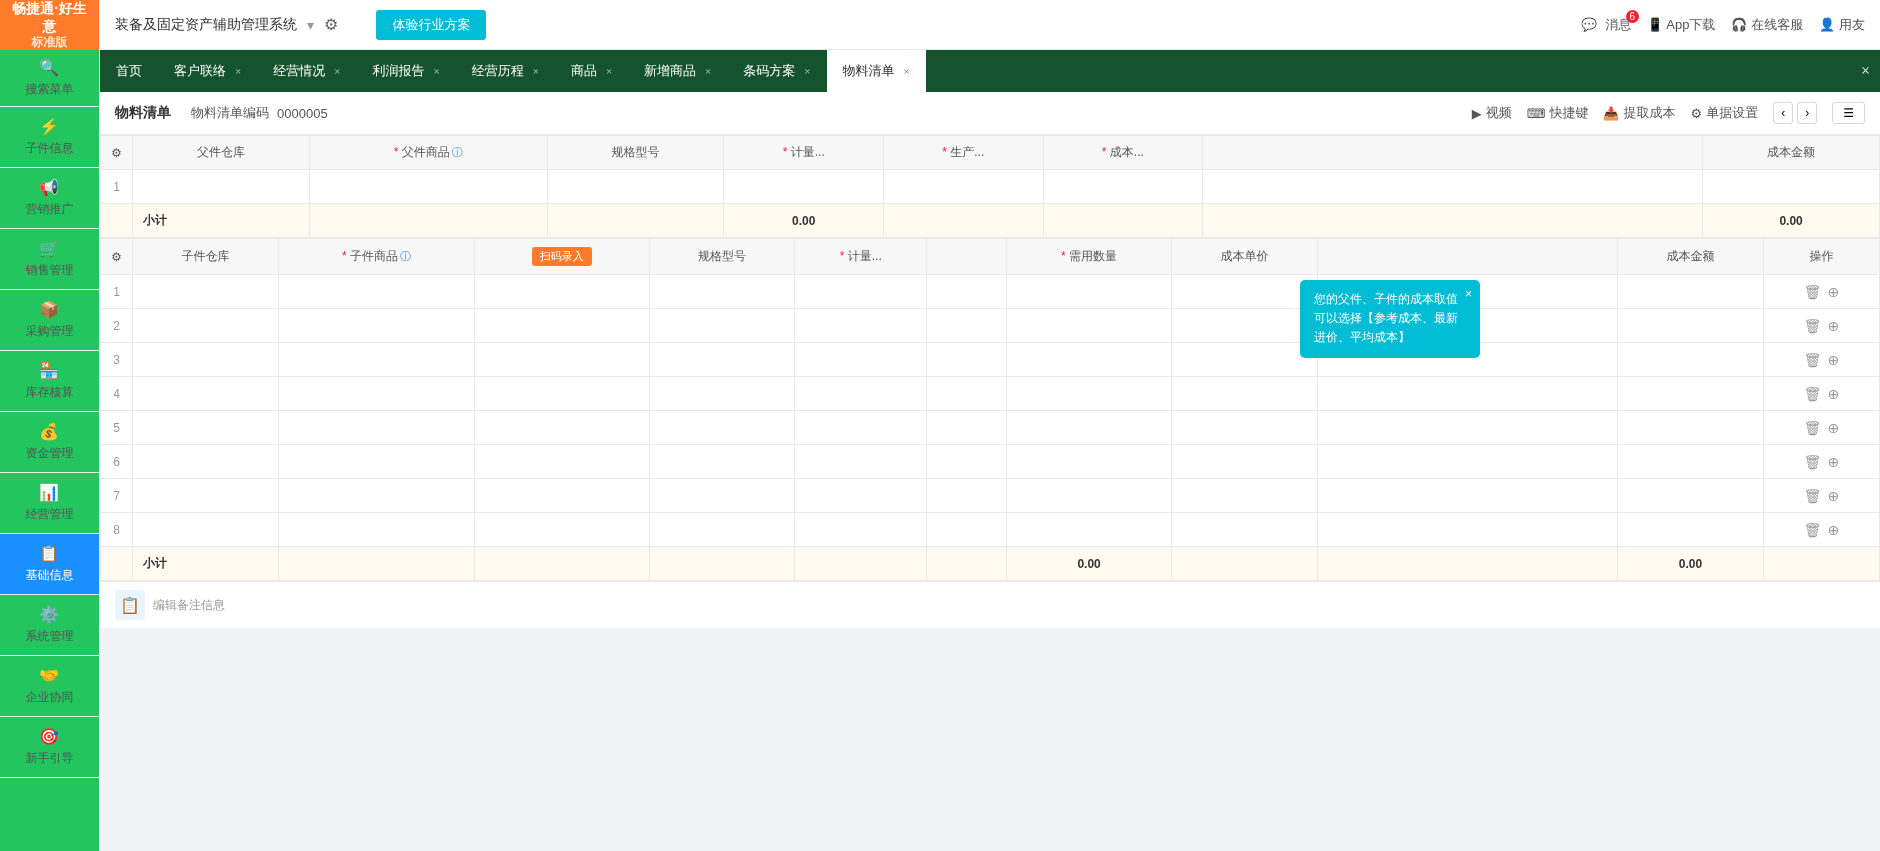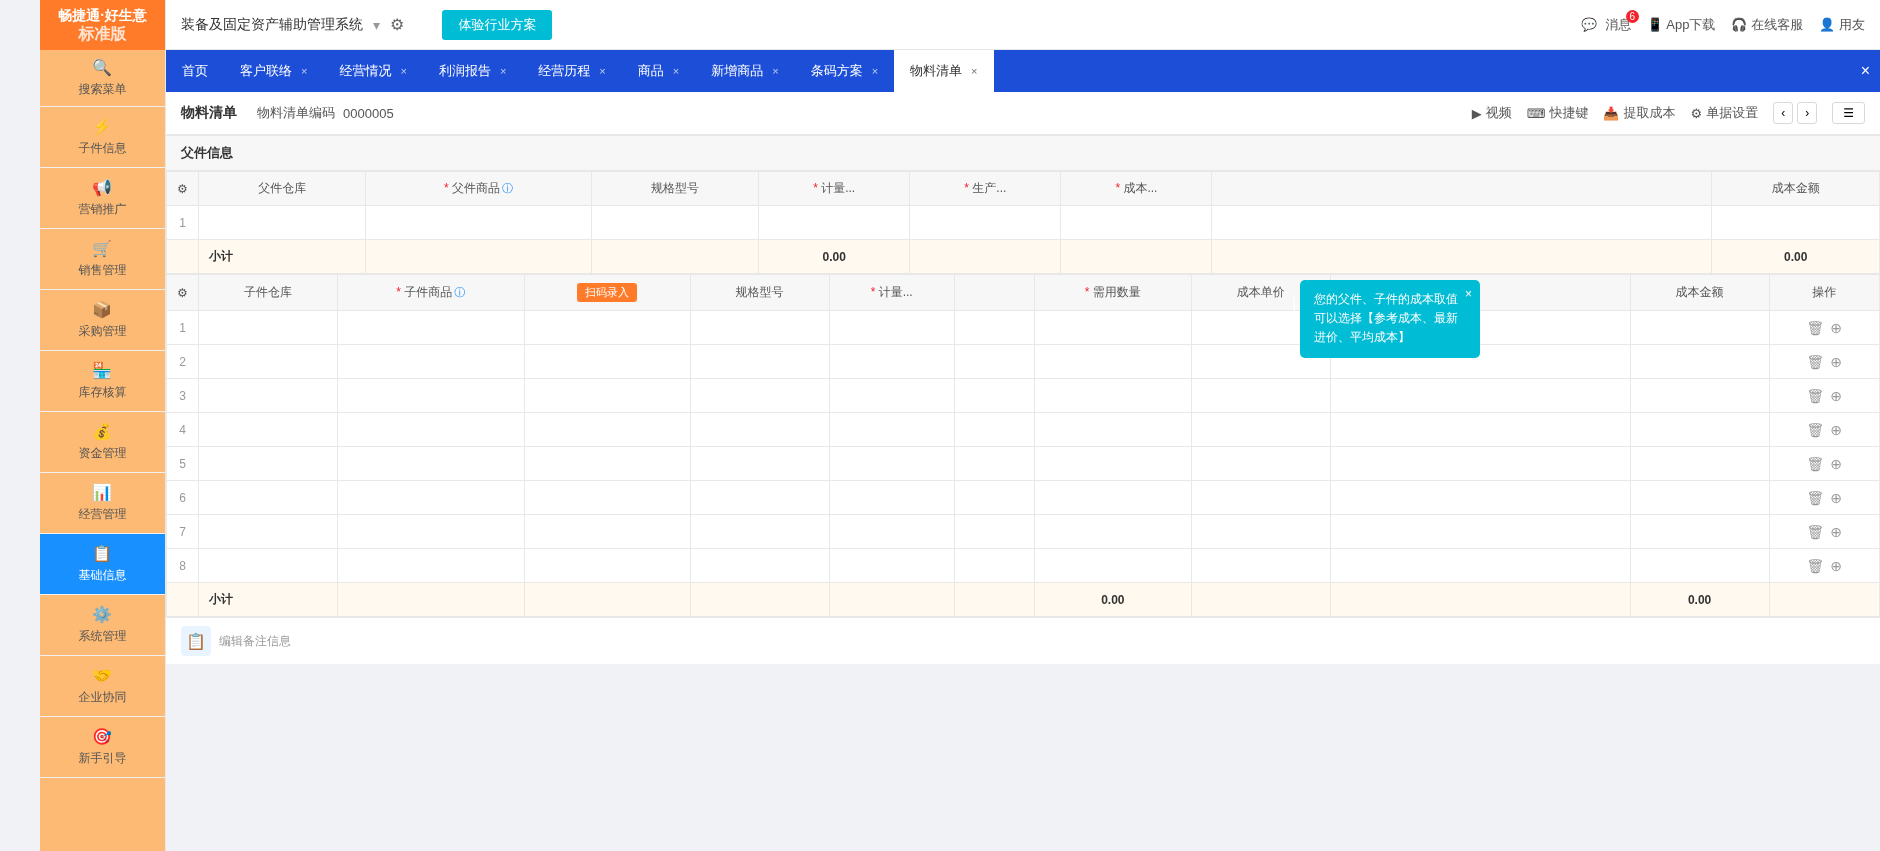--- a/index.html
+++ b/index.html
@@ -2,42 +2,42 @@
 <html><head>
   <meta charset="utf-8">
   <style>
     * { margin: 0; padding: 0; box-sizing: border-box; }
     body { font-family: 'Microsoft YaHei', sans-serif; font-size: 13px; background: #f0f2f5; color: #333; }
 
     
     .app-container { display: flex; height: 851px; width: 1880px; overflow: hidden; }
 
     
-    .sidebar { width: 126px; background: #fdba74; flex-shrink: 0; display: flex; flex-direction: column; border-right: 1px solid #e8e8e8; margin-left: 40px; }
+    .sidebar { width: 100px; background: #22c55e; flex-shrink: 0; display: flex; flex-direction: column; border-right: 1px solid #e8e8e8; }
     .sidebar-logo { background: #ff7b29; color: #fff; padding: 10px 8px; text-align: center; font-size: 14px; font-weight: bold; height: 50px; display: flex; align-items: center; justify-content: center; line-height: 1.3; }
-    .sidebar-logo .brand-sub { font-size: 16px; color: rgba(255,255,255,0.8); text-align: center; }
+    .sidebar-logo .brand-sub { font-size: 12px; color: rgba(255,255,255,0.8); text-align: center; }
     .sidebar-item { display: flex; flex-direction: column; align-items: center; padding: 10px 5px; cursor: pointer; color: #555; font-size: 12px; gap: 4px; border-bottom: 1px solid #f0f0f0; }
     .sidebar-item.highlight { background: #1890ff; color: #fff; }
     .sidebar-icon { font-size: 16px; }
     .sidebar-item.search-item { padding: 8px 5px; }
 
     
     .main-area { flex: 1; display: flex; flex-direction: column; overflow: hidden; }
 
     
     .top-bar { height: 50px; background: #fff; display: flex; align-items: center; justify-content: space-between; padding: 12px 15px; border-bottom: 1px solid #e8e8e8; flex-shrink: 0; }
     .top-bar-left { display: flex; align-items: center; gap: 10px; font-size: 14px; color: #333; }
     .top-bar-btn { background: #00bcd4; color: #fff; border: none; padding: 6px 16px; border-radius: 3px; cursor: pointer; font-size: 13px; margin-left: 28px; }
     .top-bar-right { display: flex; align-items: center; gap: 16px; font-size: 13px; color: #555; }
     .top-bar-right .badge-icon { position: relative; display: inline-block; cursor: pointer; }
     .badge { position: absolute; top: -6px; right: -8px; background: #f5222d; color: #fff; border-radius: 10px; font-size: 10px; padding: 1px 4px; }
     .gear-btn { cursor: pointer; color: #666; font-size: 16px; }
 
     
-    .nav-tabs { background: #1d4ed8; display: flex; align-items: center; height: 42px; flex-shrink: 0; overflow: hidden; }
+    .nav-tabs { background: #14532d; display: flex; align-items: center; height: 42px; flex-shrink: 0; overflow: hidden; font-family: Liberation Serif, serif; }
     .nav-tab { padding: 0 16px; height: 42px; display: flex; align-items: center; color: #fff; cursor: pointer; font-size: 13px; white-space: nowrap; gap: 6px; }
     .nav-tab.active { background: #fff; color: #333; }
     .nav-tab .close-x { font-size: 11px; opacity: 0.7; margin-left: 3px; }
     .nav-close-all { margin-left: auto; color: #fff; padding: 0 10px; cursor: pointer; font-size: 16px; }
 
     
     .content-area { flex: 1; background: #f0f2f5; overflow-y: auto; padding: 0; }
 
     
     .page-content { background: #fff; margin: 0; padding: 0; }
@@ -244,21 +244,20 @@
           </div>
         </div>
 
         <div class="content-wrapper">
 
           <div class="tooltip-box">
             <span class="tooltip-close">×</span>
             <span>您的父件、子件的成本取值可以选择【参考成本、最新进价、平均成本】</span>
           </div>
 
-          <div class="section-title">父件信息</div>
           <table class="data-table">
             <thead>
               <tr>
                 <th class="col-settings">⚙</th>
                 <th>
                   <span>父件仓库</span>
                 </th>
                 <th>
                   <span class="th-required"></span><span>父件商品</span><span class="th-info">ⓘ</span>
                 </th>

